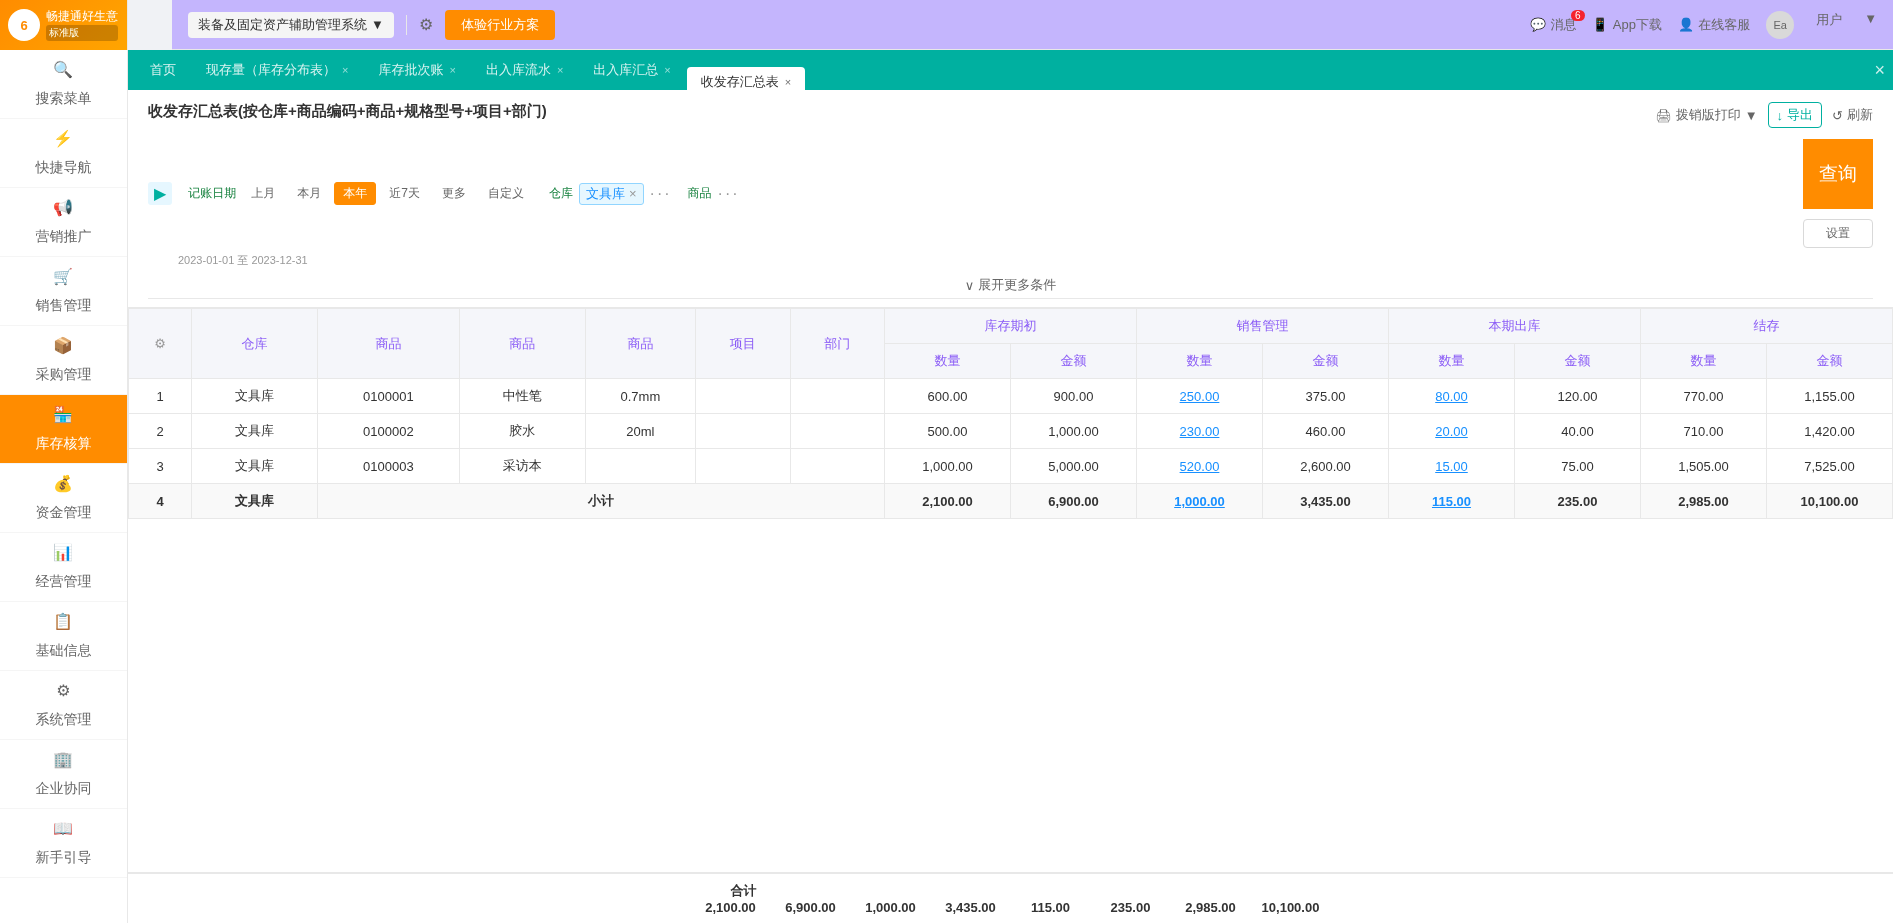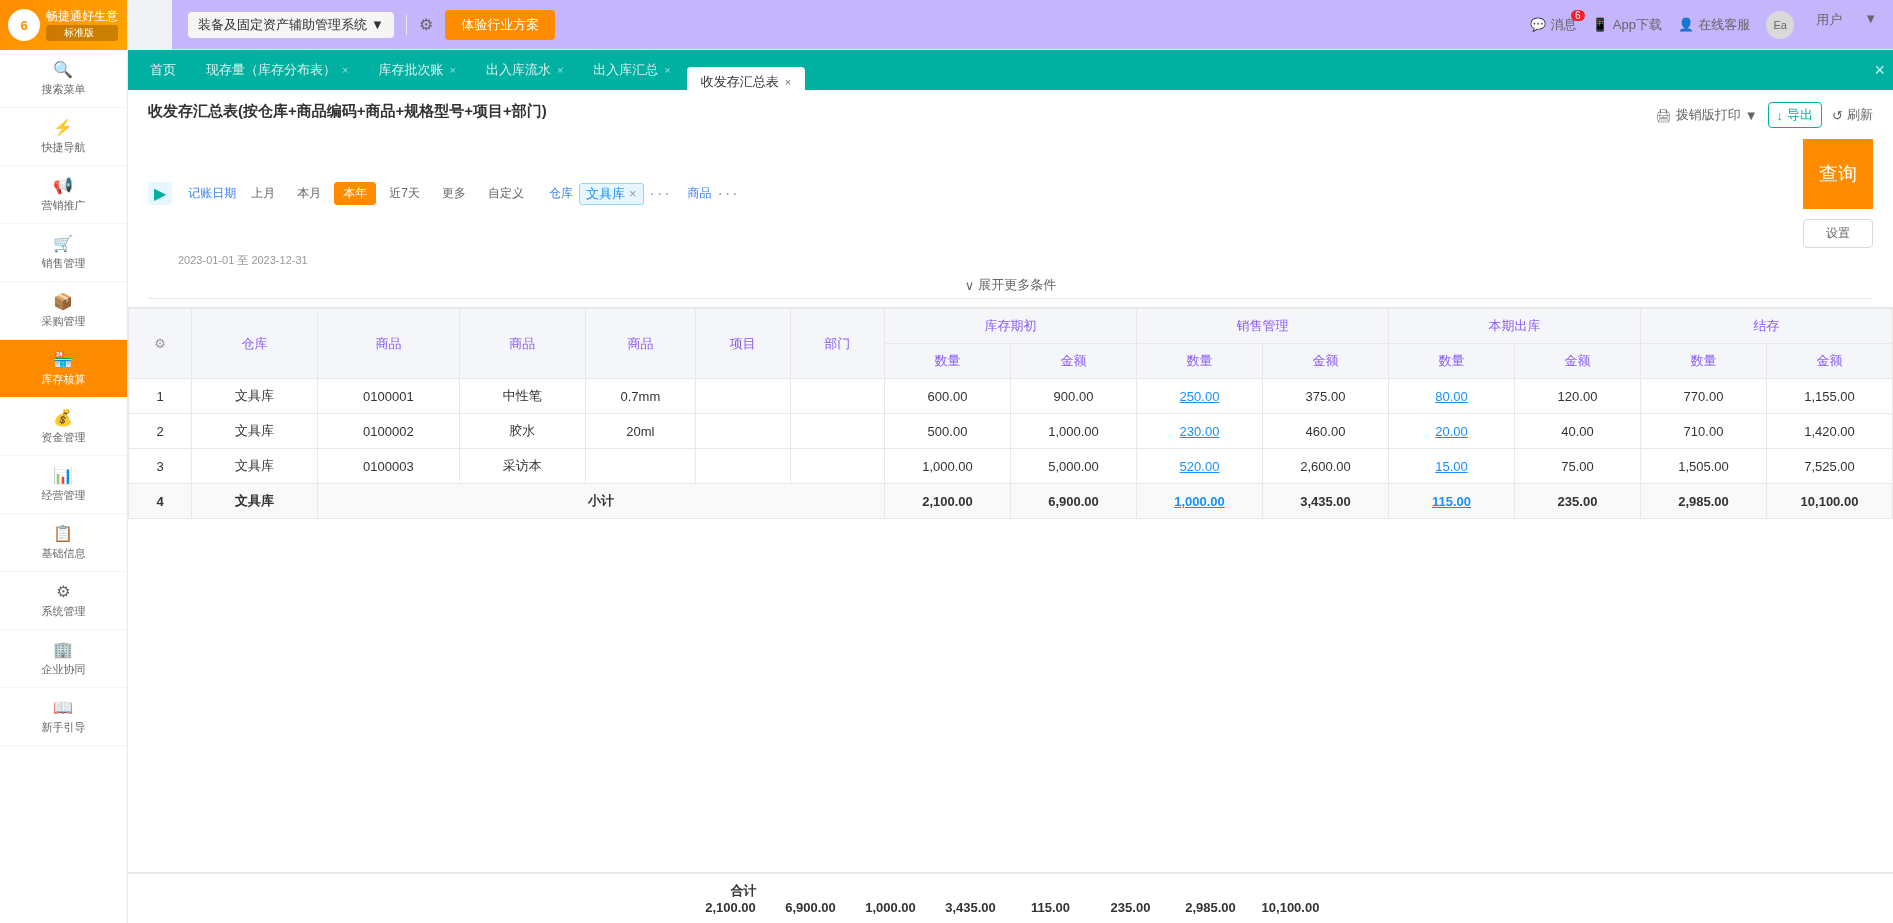--- a/index.html
+++ b/index.html
@@ -3,26 +3,26 @@
   <meta charset="utf-8">
   <style>
     * { box-sizing: border-box; margin: 0; padding: 0; font-family: 'Microsoft YaHei', Arial, sans-serif; font-size: 13px; }
     body { background: #f0f2f5; display: flex; height: 923px; overflow: hidden; }
 
     
     .sidebar { width: 128px; background: #fff; display: flex; flex-direction: column; border-right: 1px solid #e8e8e8; flex-shrink: 0; }
     .sidebar-logo { background: linear-gradient(135deg, #ff8c00, #ffa500); padding: 10px 8px; display: flex; align-items: center; gap: 6px; height: 50px; }
     .sidebar-logo-icon { width: 32px; height: 32px; background: #fff; border-radius: 50%; display: flex; align-items: center; justify-content: center; color: #ff8c00; font-weight: bold; font-size: 14px; }
     .sidebar-logo-text { color: #fff; font-size: 12px; line-height: 1.3; }
-    .sidebar-logo-badge { font-size: 10px; color: #ffe; background: rgba(0,0,0,0.2); border-radius: 3px; padding: 1px 18px; font-family: Liberation Mono, monospace; }
+    .sidebar-logo-badge { font-size: 10px; color: #ffe; background: rgba(0,0,0,0.2); border-radius: 3px; padding: 1px 3px; font-family: Liberation Mono, monospace; }
     .sidebar-nav { flex: 1; overflow-y: auto; }
     .sidebar-item { display: flex; flex-direction: column; align-items: center; padding: 10px 6px; cursor: pointer; color: #666; border-bottom: 1px solid #f5f5f5; gap: 3px; }
     .sidebar-item.active { background: #ff8c00; color: #fff; }
     .sidebar-item-icon { font-size: 16px; }
-    .sidebar-item-label { font-size: 11px; text-align: center; }
+    .sidebar-item-label { font-size: 14px; text-align: center; margin-top: 8px; }
 
     
     .main { flex: 1; display: flex; flex-direction: column; overflow: hidden; }
 
     
     .topbar { height: 50px; background: #c4b5fd; border-bottom: 1px solid #e8e8e8; display: flex; align-items: center; padding: 4px 16px; gap: 12px; margin-left: 44px; }
     .topbar-system-select { display: flex; align-items: center; gap: 4px; cursor: pointer; background: #f5f5f5; border-radius: 4px; padding: 4px 10px; font-size: 13px; color: #333; }
     .topbar-btn-experience { background: #ff8c00; color: #fff; border: none; border-radius: 4px; padding: 6px 16px; cursor: pointer; font-size: 13px; }
     .topbar-actions { display: flex; align-items: center; gap: 16px; color: #666; }
     .topbar-action { display: flex; align-items: center; gap: 4px; cursor: pointer; font-size: 12px; position: relative; }
@@ -39,21 +39,21 @@
     .page-header { background: #fff; padding: 12px 20px 8px; border-bottom: 1px solid #e8e8e8; }
     .page-title { font-size: 15px; font-weight: bold; color: #333; margin-bottom: 10px; }
     .btn-print { display: flex; align-items: center; gap: 4px; cursor: pointer; color: #666; font-size: 12px; }
     .btn-export { display: flex; align-items: center; gap: 4px; cursor: pointer; color: #00b0a0; font-size: 12px; border: 1px solid #00b0a0; border-radius: 4px; padding: 3px 8px; }
     .btn-refresh { display: flex; align-items: center; gap: 4px; cursor: pointer; color: #666; font-size: 12px; }
 
     
     .filter-area { background: #fff; padding: 10px 20px; border-bottom: 1px solid #e8e8e8; }
     .filter-row { display: flex; align-items: center; gap: 16px; flex-wrap: wrap; }
     .filter-item { display: flex; align-items: center; gap: 6px; }
-    .filter-label { color: #3b82f6; font-size: 12px; white-space: nowrap; }
+    .filter-label { color: #15803d; font-size: 12px; white-space: nowrap; }
     .date-quick-btns { display: flex; gap: 4px; align-items: center; }
     .date-quick-btn { padding: 2px 8px; border-radius: 3px; cursor: pointer; font-size: 12px; color: #666; border: 1px solid transparent; }
     .date-quick-btn.active { background: #ff8c00; color: #fff; border-color: #ff8c00; }
     .filter-tag { display: inline-flex; align-items: center; gap: 4px; background: #e6f7ff; border: 1px solid #91d5ff; border-radius: 3px; padding: 1px 6px; font-size: 12px; color: #1890ff; }
     .filter-tag-close { cursor: pointer; color: #999; }
     .filter-dots { color: #999; cursor: pointer; font-size: 16px; letter-spacing: 2px; }
     .expand-btn { display: flex; align-items: center; gap: 4px; color: #666; cursor: pointer; font-size: 12px; margin-top: 8px; width: 100%; justify-content: center; }
     .btn-query { background: #ff8c00; color: #fff; border: none; border-radius: 0; padding: 22px 16px; cursor: pointer; font-size: 19px; }
     .btn-settings-sm { background: #fff; color: #666; border: 1px solid #d9d9d9; border-radius: 4px; padding: 5px 10px; cursor: pointer; font-size: 12px; margin-top: 6px; display: block; width: 100%; text-align: center; }
 

